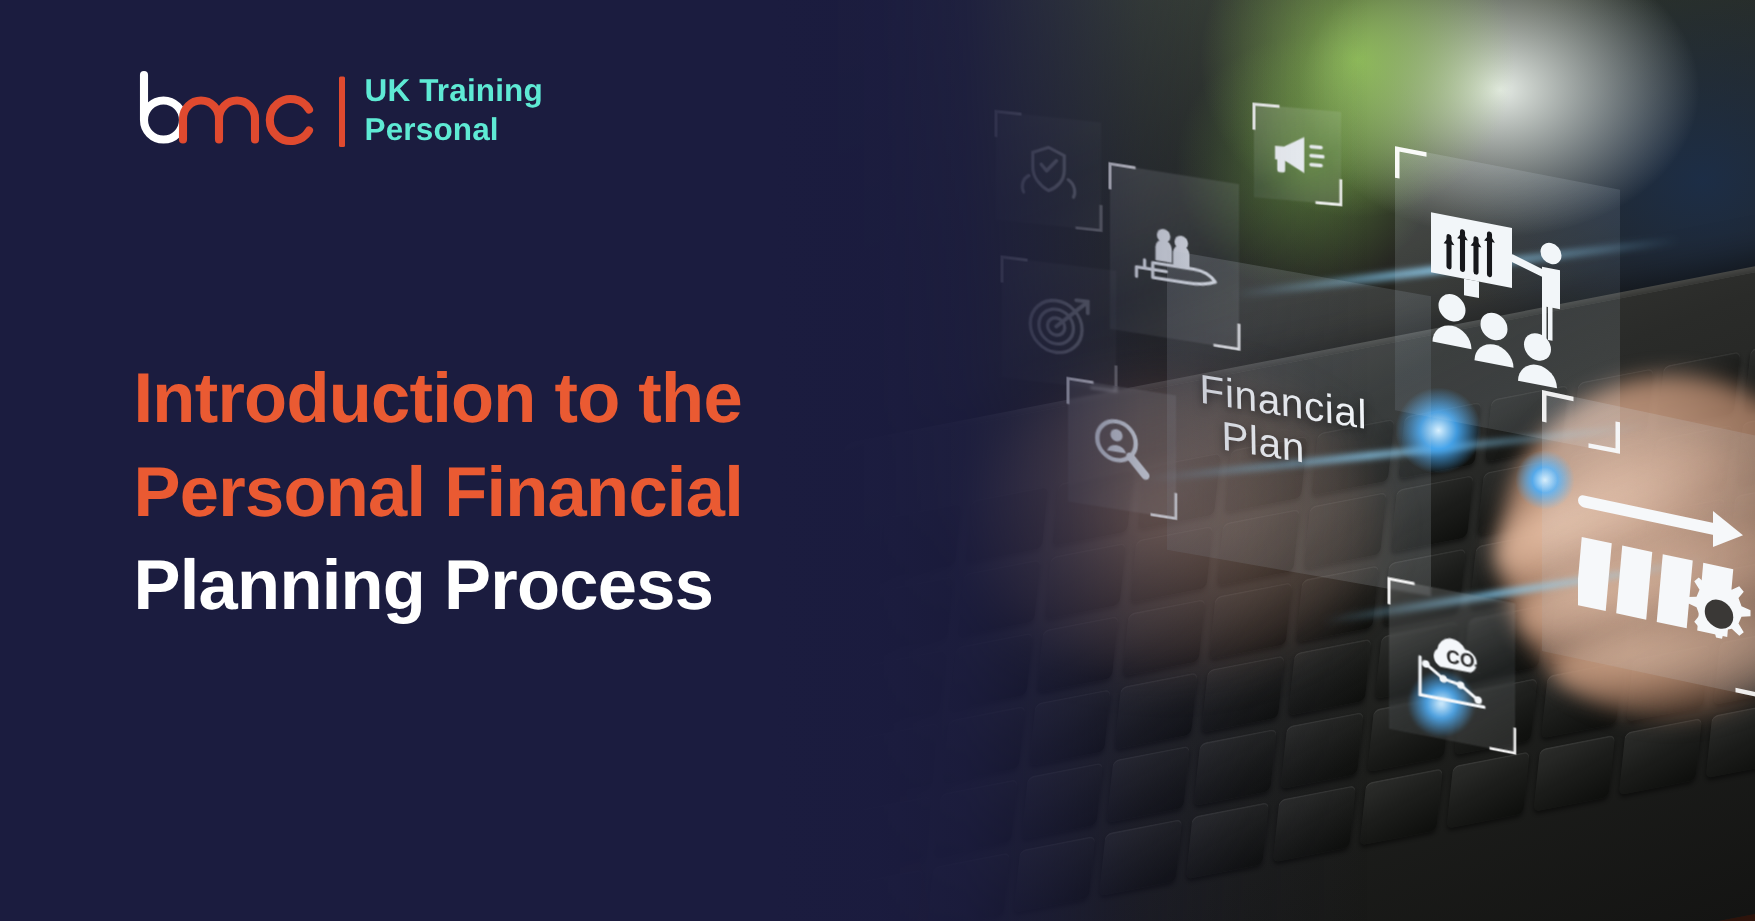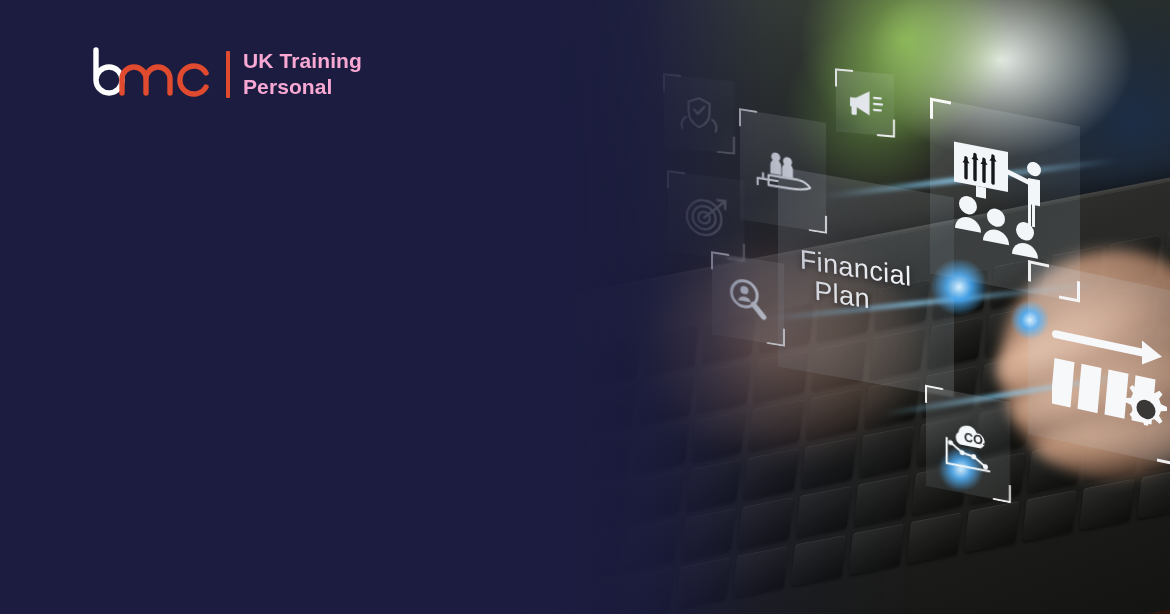--- a/index.html
+++ b/index.html
@@ -166,21 +166,21 @@
   
   .logo { position: absolute; left: 88px; top: 46px; display: flex; align-items: center; }
   .logo-mark { display: block; }
   .logo-div {
     width: 4px; height: 47px;
     background: #e04a2f;
     margin: 0 13px 0 10px;
     border-radius: 1px;
   }
   .logo-words {
-    color: #f9a8d4;
+    color: #5eead4;
     font-size: 21px;
     font-weight: bold;
     line-height: 1.23;
     letter-spacing: .1px;
   }
 
   .headline {
     position: absolute;
     left: 89px; top: 203px;
     width: 540px;
@@ -421,14 +421,19 @@
 
       <path d="M118 27 a14 14 0 1 0 0 14" fill="none" stroke="#e04a2f" stroke-width="5.4" stroke-linecap="round"></path>
     </svg>
     <span class="logo-div"></span>
     <span class="logo-words">
       <span>UK Training</span><br>
       <span>Personal</span>
     </span>
   </div>
 
+  <h1 class="headline">
+    <span class="l-orange">Introduction to the</span>
+    <span class="l-orange">Personal Financial</span>
+    <span class="l-white">Planning Process</span>
+  </h1>
 
 </div>
 
 </body></html>

